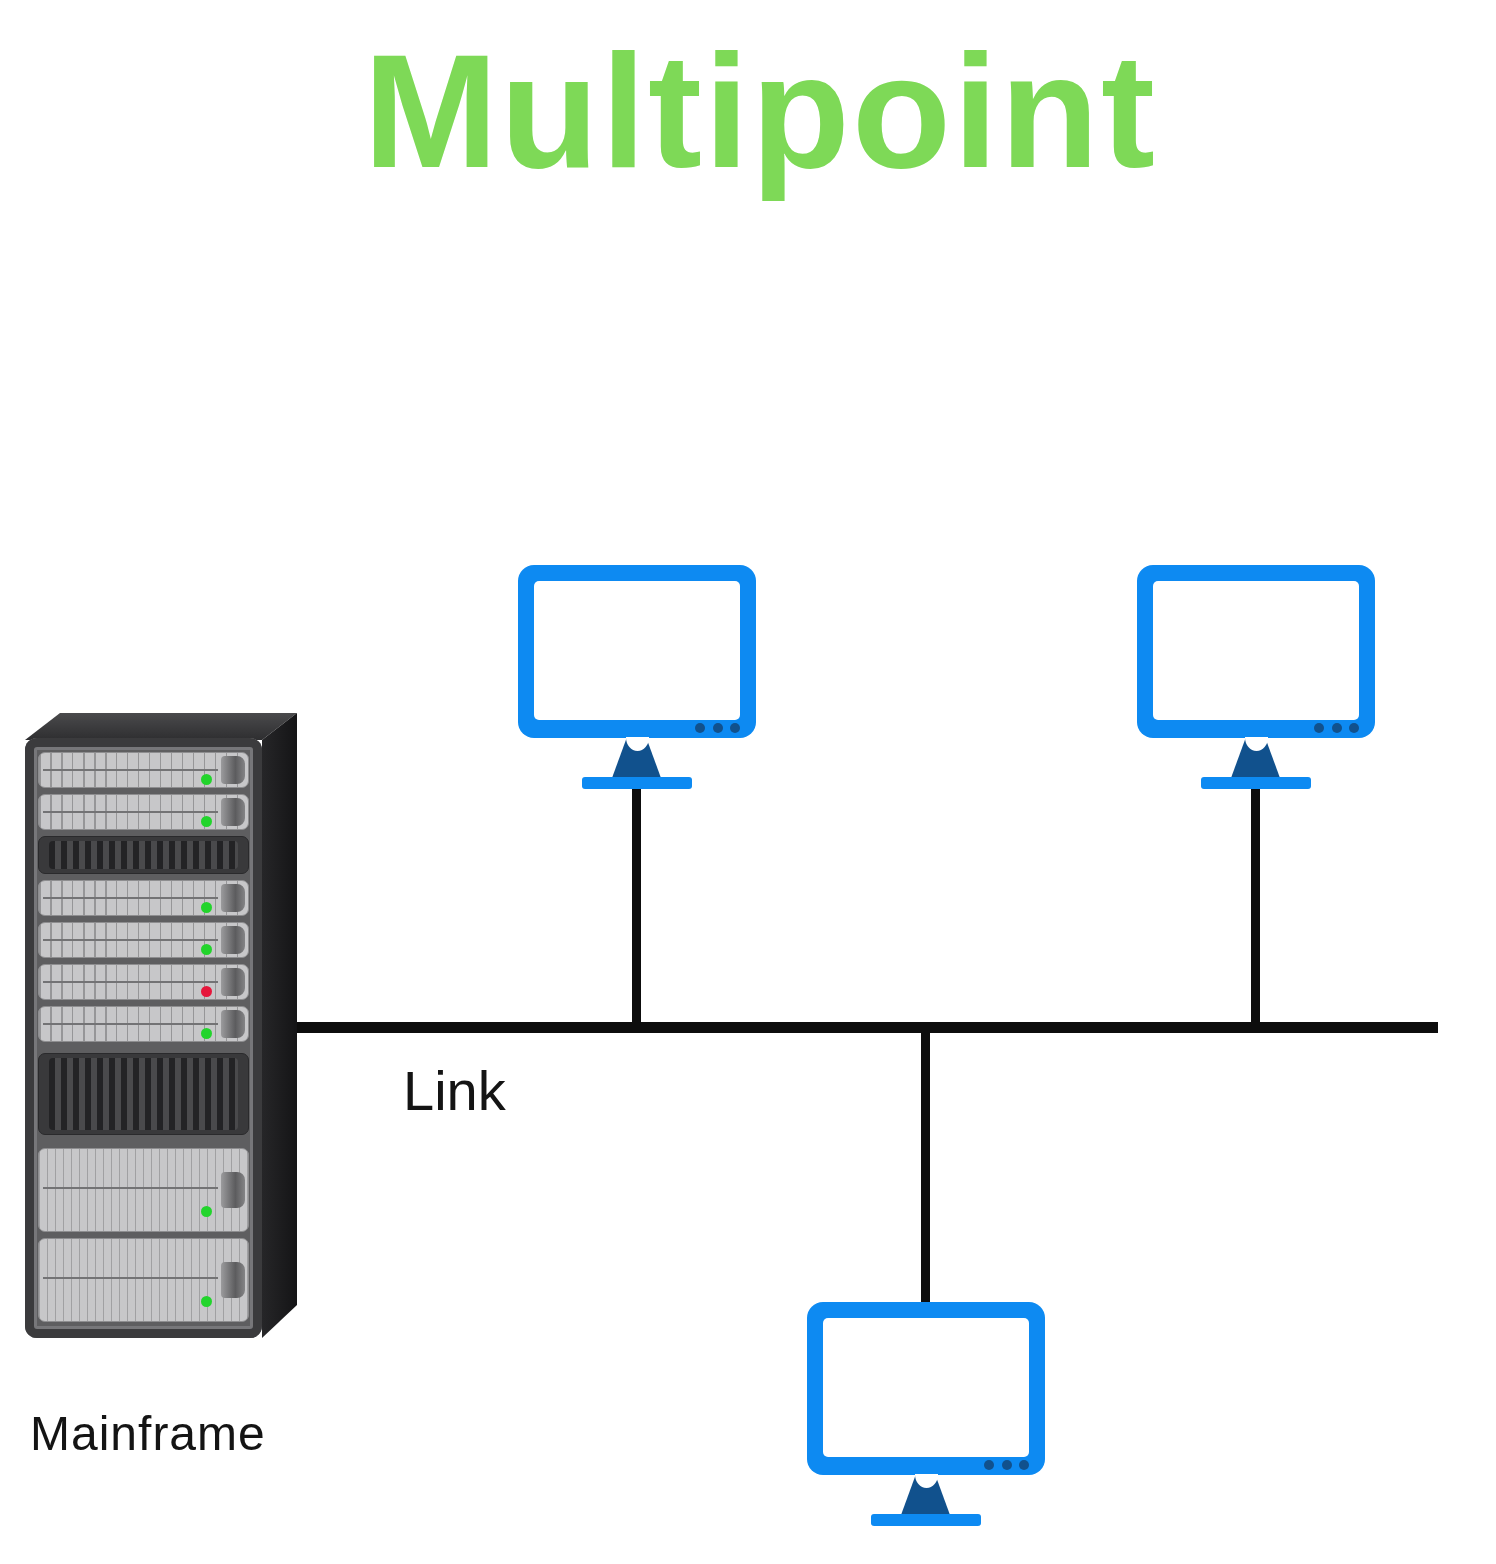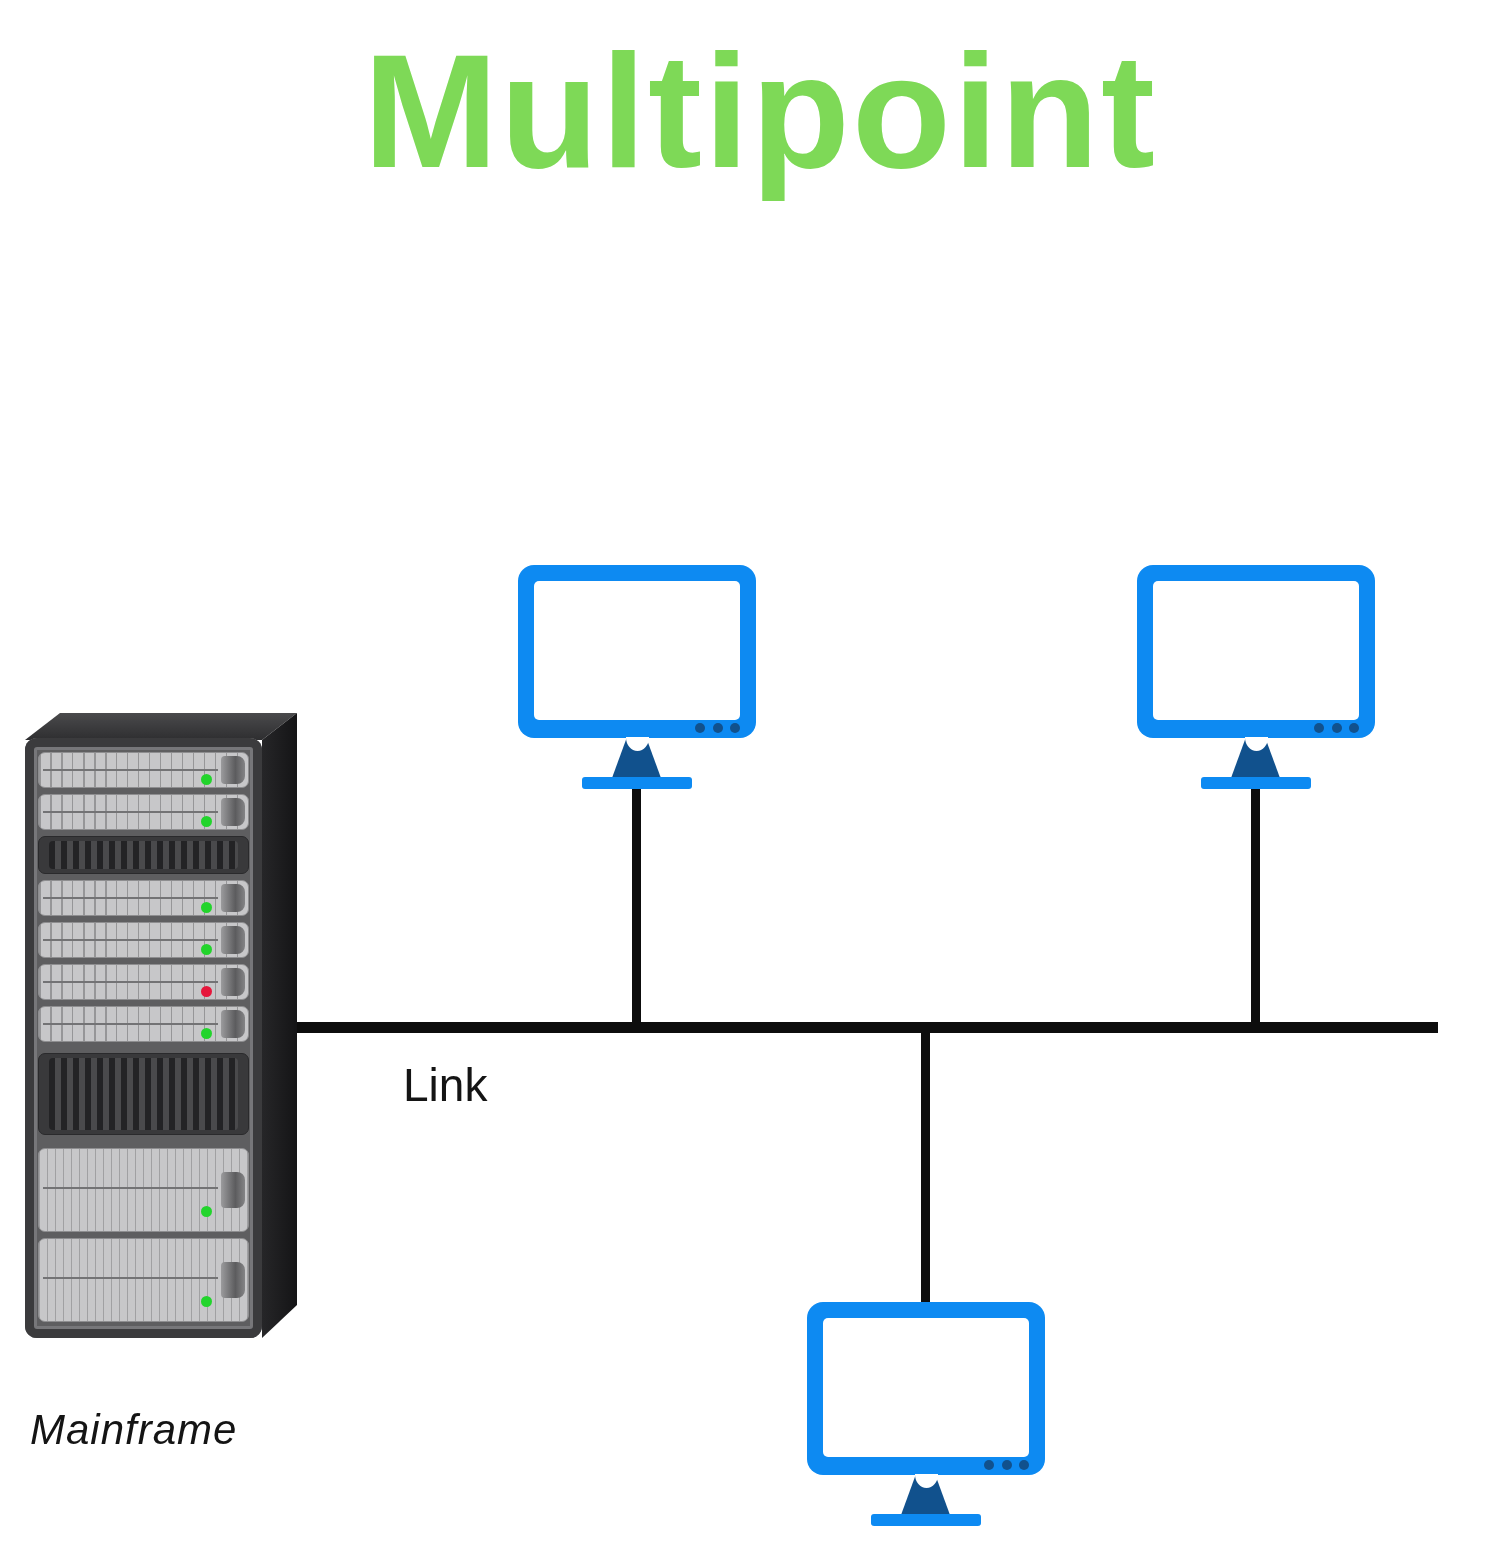--- a/index.html
+++ b/index.html
@@ -21,23 +21,23 @@
     letter-spacing:2px;}
 
   
   .wire{position:absolute;background:var(--line);z-index:1;}
   .bus{left:289px;top:1022px;width:1149px;height:11px;}
   .drop-1{left:632px;top:789px;width:9px;height:235px;}
   .drop-2{left:1251px;top:789px;width:9px;height:235px;}
   .drop-3{left:921px;top:1031px;width:9px;height:275px;}
 
   
-  .link-label{position:absolute;left:403px;top:1058px;font-size:46px;color:#141414;z-index:3;}
-  .mainframe-label{position:absolute;left:30px;top:1406px;font-size:42px;color:#141414;
-    letter-spacing:1px;z-index:3;font-style:italic;}
+  .link-label{position:absolute;left:403px;top:1058px;font-size:56px;color:#141414;z-index:3;}
+  .mainframe-label{position:absolute;left:30px;top:1406px;font-size:48px;color:#141414;
+    letter-spacing:1px;z-index:3;}
 
   
   .server{position:absolute;left:0;top:0;z-index:2;}
   .server .top-face{position:absolute;left:25px;top:713px;width:272px;height:27px;
     background:linear-gradient(180deg,#4a4a4c,#2e2e30);
     clip-path:polygon(35px 0,272px 0,237px 27px,0 27px);}
   .server .right-face{position:absolute;left:262px;top:713px;width:35px;height:625px;
     background:linear-gradient(90deg,#262628,#141416);
     clip-path:polygon(35px 0,35px 592px,0 625px,0 27px);}
   .server .front-face{position:absolute;left:25px;top:738px;width:237px;height:600px;

